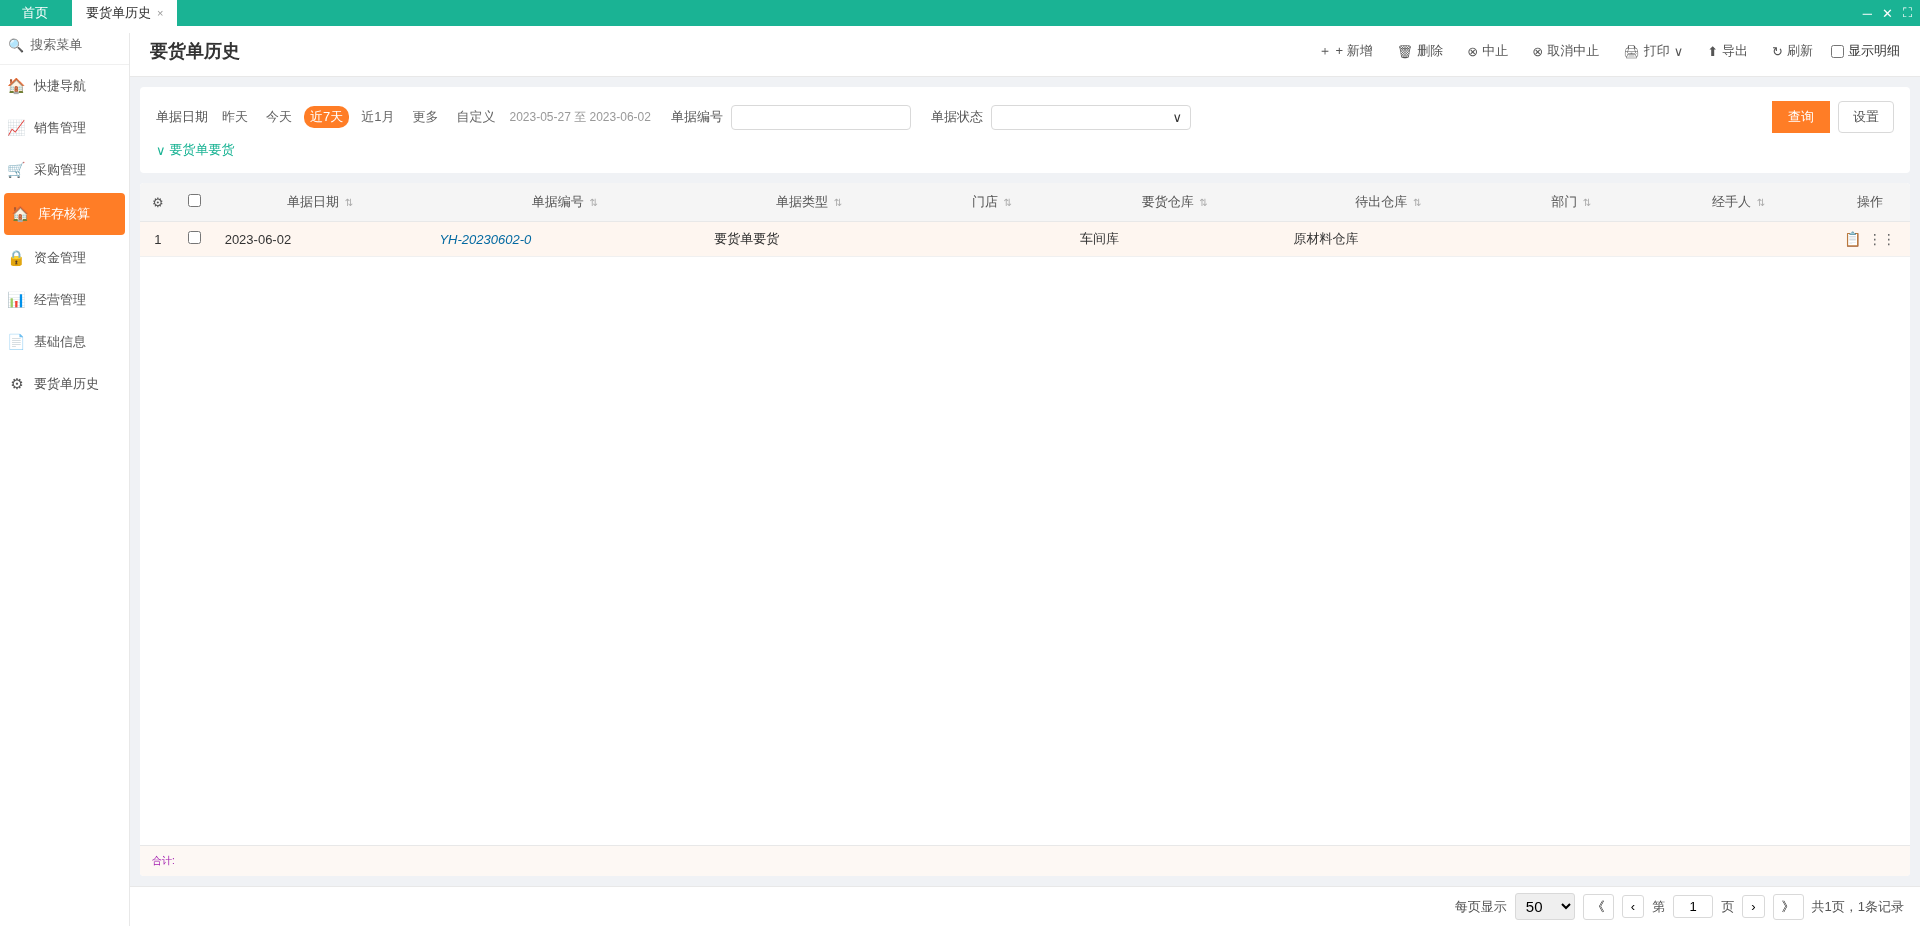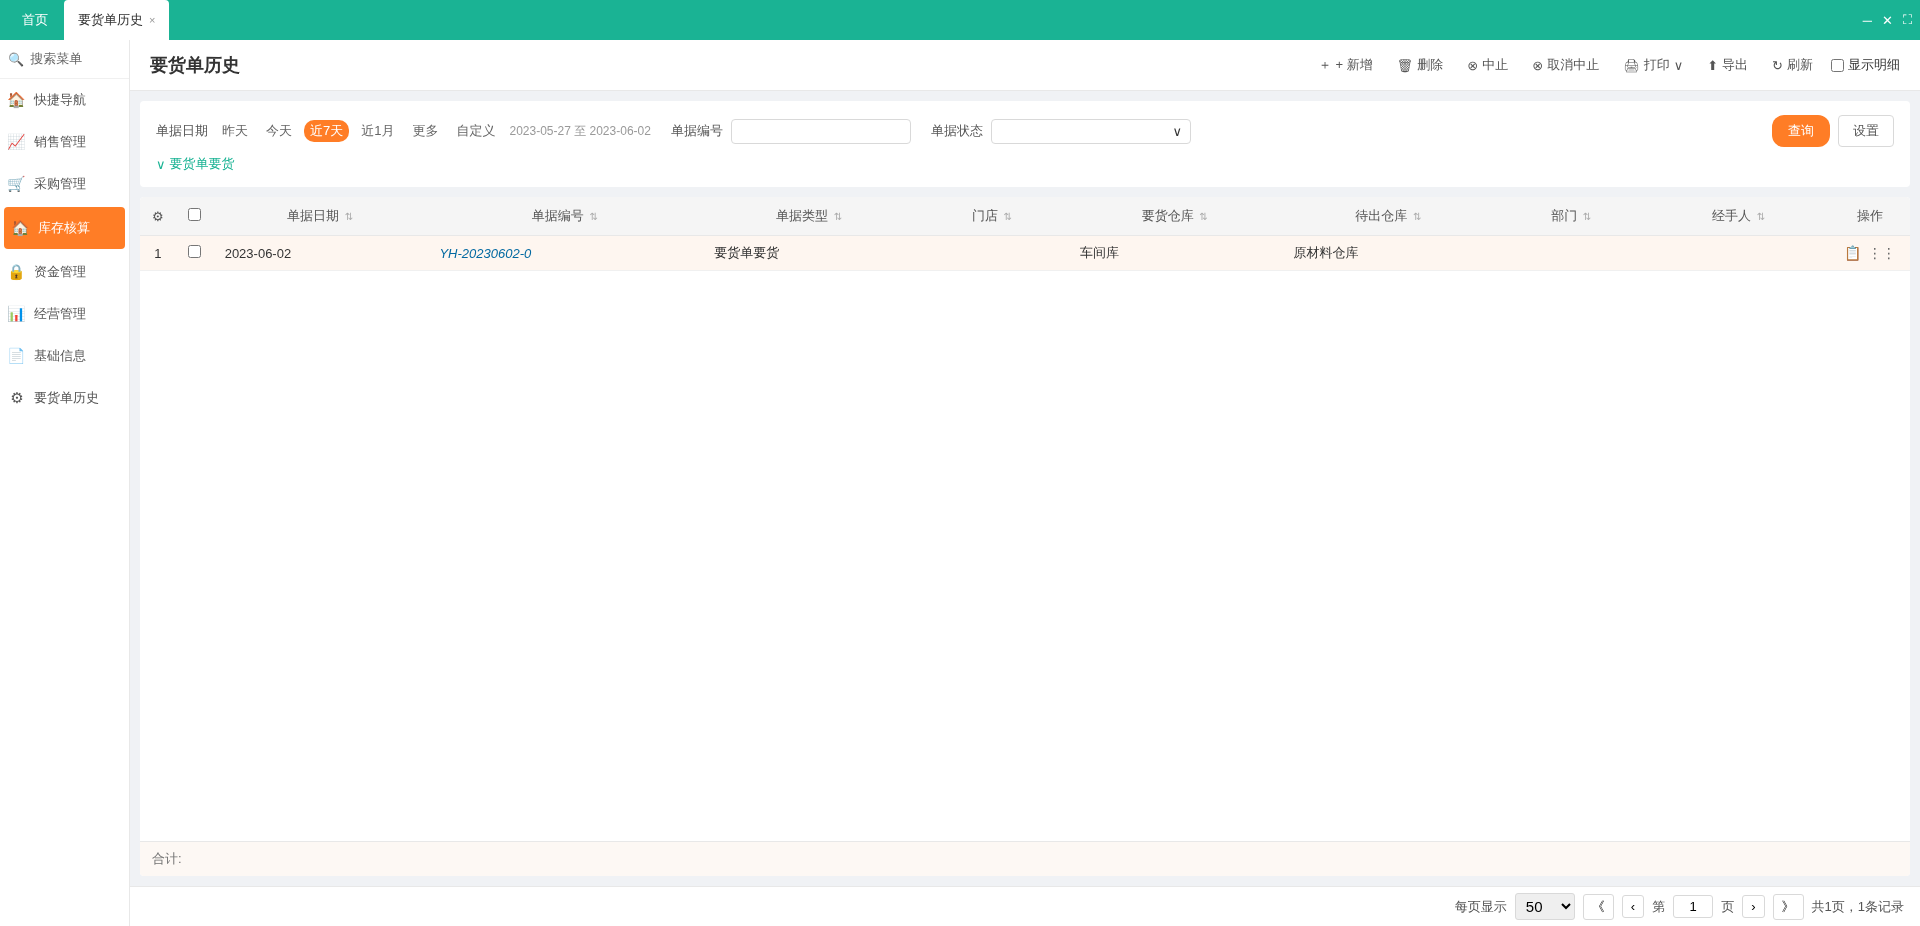--- a/index.html
+++ b/index.html
@@ -1,19 +1,19 @@
 <!DOCTYPE html>
 <html><head>
   <meta charset="utf-8">
   <style>
     * { margin: 0; padding: 0; box-sizing: border-box; }
     body { font-family: "Microsoft YaHei", Arial, sans-serif; font-size: 13px; background: #f0f2f5; color: #333; width: 1920px; height: 926px; overflow: hidden; display: flex; flex-direction: column; }
 
     
-    .top-bar { height: 40px; background: #1ab394; display: flex; align-items: center; padding: 0 8px; gap: 2px; flex-shrink: 0; }
+    .top-bar { height: 26px; background: #1ab394; display: flex; align-items: center; padding: 0 8px; gap: 10px; flex-shrink: 0; }
     .tab-item { height: 40px; display: flex; align-items: center; padding: 0 14px; font-size: 13px; color: #fff; cursor: pointer; position: relative; }
     .tab-item.home { background: transparent; }
     .tab-item.active { background: #fff; color: #333; border-radius: 4px 4px 0 0; }
     .tab-close { margin-left: 6px; font-size: 11px; cursor: pointer; color: #999; }
     .top-bar-right { margin-left: auto; display: flex; align-items: center; gap: 10px; color: #fff; font-size: 13px; }
     .top-bar-right span { cursor: pointer; }
 
     
     .main-layout { display: flex; flex: 1; overflow: hidden; }
 
@@ -23,21 +23,21 @@
     .sidebar-item { padding: 12px 8px; display: flex; align-items: center; gap: 8px; cursor: pointer; color: #555; font-size: 13px; }
     .sidebar-item.active { background: #ff7d26; color: #fff; border-radius: 4px; margin: 2px 4px; }
     .sidebar-item .icon { width: 18px; height: 18px; display: flex; align-items: center; justify-content: center; font-size: 15px; }
 
     
     .content { flex: 1; display: flex; flex-direction: column; background: #f0f2f5; overflow: hidden; }
     .page-header { background: #fff; padding: 12px 20px; display: flex; align-items: center; justify-content: space-between; border-bottom: 1px solid #e8e8e8; }
     .page-title { font-size: 18px; font-weight: bold; color: #333; }
     .toolbar { display: flex; align-items: center; gap: 12px; }
     .toolbar-btn { display: flex; align-items: center; gap: 4px; cursor: pointer; color: #555; font-size: 13px; padding: 4px 6px; border-radius: 3px; }
-    .btn-primary { background: #ff7d26; color: #fff; border: none; padding: 2px 16px; border-radius: 12px; cursor: pointer; font-size: 13px; }
+    .btn-primary { background: #ff7d26; color: #fff; border: none; padding: 2px 16px; border-radius: 0; cursor: pointer; font-size: 13px; }
     .btn-secondary { background: #fff; color: #555; border: 1px solid #d9d9d9; padding: 6px 14px; border-radius: 4px; cursor: pointer; font-size: 13px; }
 
     
     .filter-area { background: #fff; margin: 10px; border-radius: 4px; padding: 14px 16px; }
     .filter-row { display: flex; align-items: center; gap: 20px; flex-wrap: wrap; }
     .filter-item { display: flex; align-items: center; gap: 8px; }
     .filter-label { color: #555; font-size: 13px; white-space: nowrap; }
     .date-filter { display: flex; align-items: center; gap: 6px; text-align: center; }
     .date-quick { color: #666; font-size: 13px; cursor: pointer; padding: 2px 6px; border-radius: 10px; }
     .date-quick.active { background: #ff7d26; color: #fff; }
@@ -57,21 +57,21 @@
     tbody td { padding: 8px 12px; font-size: 13px; color: #333; }
     .table-link { color: #0369a1; cursor: pointer; text-decoration: none; font-style: italic; }
     .col-settings { width: 30px; text-align: center; }
     .col-checkbox { width: 36px; text-align: center; }
     .col-actions { width: 80px; }
     .sort-icon { color: #aaa; font-size: 10px; margin-left: 2px; cursor: pointer; }
     .action-icons { display: flex; gap: 6px; justify-content: center; }
     .action-icon { cursor: pointer; color: #666; font-size: 14px; }
 
     
-    .table-footer { background: #fdf8f4; padding: 8px 12px; border-top: 1px solid #e8e8e8; font-size: 13px; color: #737373; }
+    .table-footer { background: #fdf8f4; padding: 8px 12px; border-top: 1px solid #e8e8e8; font-size: 10px; color: #a21caf; }
 
     
     .pagination { height: 40px; background: #fff; border-top: 1px solid #e8e8e8; display: flex; align-items: center; justify-content: flex-end; padding: 0 16px; gap: 8px; font-size: 13px; color: #555; }
     .pagination-btn { border: 1px solid #d9d9d9; background: #fff; padding: 3px 8px; border-radius: 3px; cursor: pointer; font-size: 13px; }
     .pagination-btn:disabled { color: #ccc; cursor: default; }
     .page-input { border: 1px solid #d9d9d9; border-radius: 3px; width: 40px; text-align: center; padding: 3px; font-size: 13px; }
     .page-size-select { border: 1px solid #d9d9d9; border-radius: 3px; padding: 3px 6px; font-size: 15px; }
 
     input[type="checkbox"] { cursor: pointer; }
   </style>

